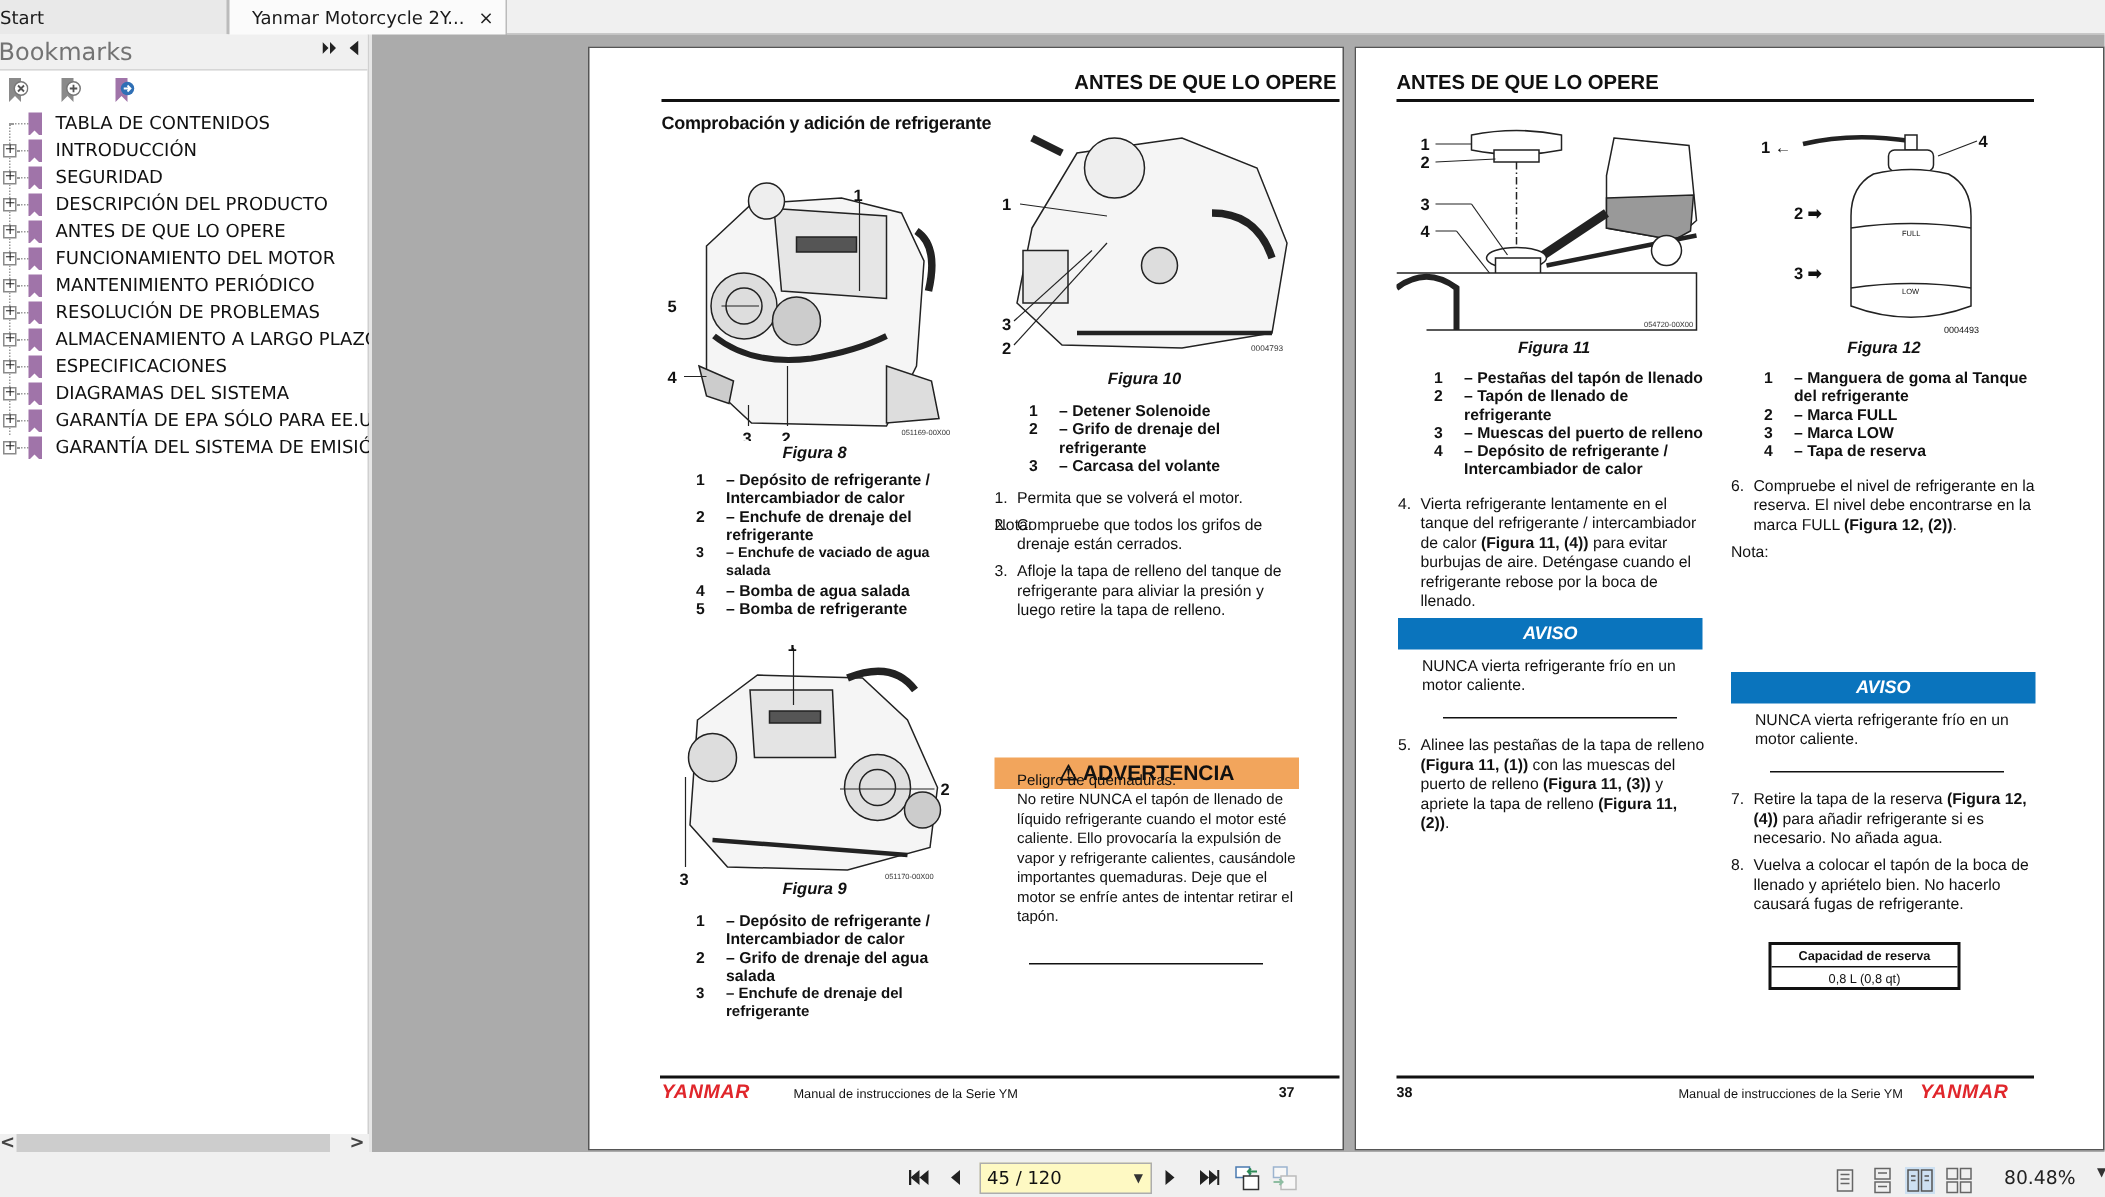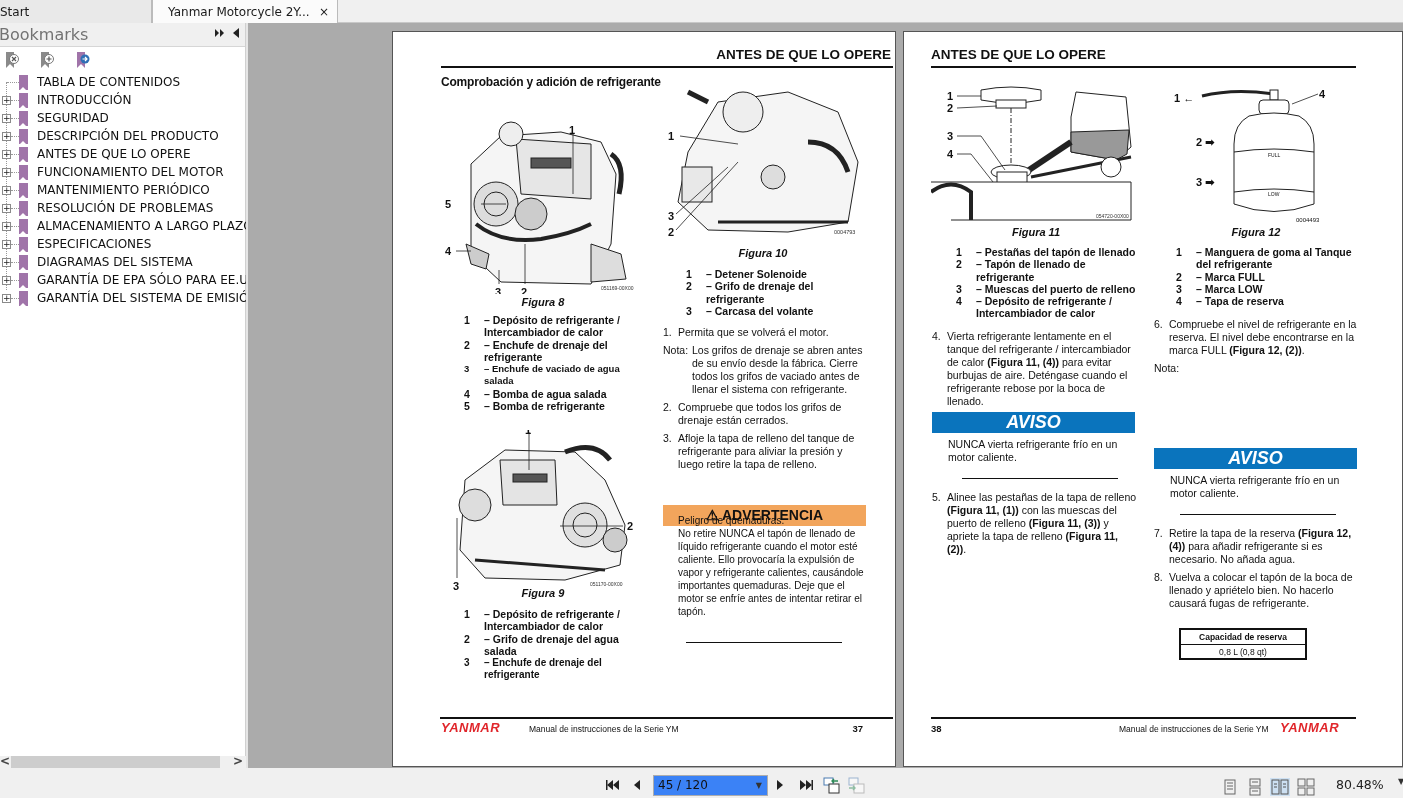--- a/index.html
+++ b/index.html
@@ -43,34 +43,34 @@
   .legend { position: absolute; font-size: 10.5px; font-weight: bold; line-height: 12.3px; }
   .legend .li { position: relative; padding-left: 20px; }
   .legend .li .n { position: absolute; left: 0; }
   .body { position: absolute; font-size: 10.5px; line-height: 13px; }
   .body .step { position: relative; padding-left: 15px; margin-bottom: 5px; }
   .body .step .n { position: absolute; left: 0; }
   .body .note { position: relative; padding-left: 29px; margin-bottom: 5px; }
   .body .note .n { position: absolute; left: 0; }
   .bold { font-weight: bold; }
   .warnbar { position: absolute; background: #f4a460; color: #111; font-weight: bold; font-size: 14px; text-align: center; height: 21px; line-height: 21px; background: #f2a55c; margin-top: 16px; }
-  .noticebar { position: absolute; background: #0a74bd; color: #fff; font-weight: bold; font-style: italic; font-size: 18px; text-align: center; height: 21px; line-height: 21px; }
+  .noticebar { position: absolute; background: #0a74bd; color: #fff; font-weight: bold; font-style: italic; font-size: 12px; text-align: center; height: 21px; line-height: 21px; }
   .warntext { position: absolute; font-size: 10px; font-weight: normal; line-height: 13px; }
   .shortrule { position: absolute; height: 1px; background: #111; }
   .footer-rule { position: absolute; height: 1.5px; background: #111; }
   .yanmar { position: absolute; color: #e0262b; font-weight: bold; font-style: italic; font-size: 13px; letter-spacing: 0.5px; }
   .footer-txt { position: absolute; font-size: 8.5px; }
   .pnum { position: absolute; font-weight: bold; font-size: 9.5px; }
   .captable { position: absolute; border: 2px solid #111; font-size: 8.5px; font-weight: bold; text-align: center; }
   .captable div { height: 14px; line-height: 14px; }
   .captable div + div { border-top: 1px solid #111; font-weight: normal; }
   
   .botbar { position: absolute; left: 0; top: 768px; width: 1403px; height: 30px; background: #f0f0f0; }
   .navbtn { position: absolute; top: 8px; font-size: 13px; color: #222; line-height: 14px; }
-  .pagebox { position: absolute; left: 653px; top: 775px; width: 115px; height: 21px; background: #3b82f6; border: 1px solid #adadad; font-size: 12px; line-height: 19px; padding-left: 4px; color: #111; }
+  .pagebox { position: absolute; left: 653px; top: 775px; width: 115px; height: 21px; background: #fef9c3; border: 1px solid #adadad; font-size: 12px; line-height: 19px; padding-left: 4px; color: #111; }
   .pagebox .dd { position: absolute; right: 5px; top: 0; font-size: 8px; color: #333; }
   .viewbtn { position: absolute; top: 778px; width: 20px; height: 18px; }
   .viewbtn.active { background: #cde0f2; }
   .zoomval { position: absolute; left: 1336px; top: 777px; font-size: 12.5px; color: #222; }
   .zoomdd { position: absolute; left: 1398px; top: 777px; font-size: 8px; color: #333; }
 </style>
 </head>
 <body>
 
 <div class="tabbar">
@@ -313,21 +313,21 @@
     </div>
     <div class="figcap" style="left:330px; top:215px; width:80px;">Figura 10</div>
     <div class="legend" style="left:293px; top:236px; width:160px;">
       <div class="li"><span class="n">1</span><span>– Detener Solenoide</span></div>
       <div class="li"><span class="n">2</span><span>– Grifo de drenaje del refrigerante</span></div>
       <div class="li"><span class="n">3</span><span>– Carcasa del volante</span></div>
     </div>
 
     <div class="body" style="left:270px; top:294px; width:205px;">
       <div class="step"><span class="n">1.</span><span>Permita que se volverá el motor.</span></div>
-      <div class="note"><span class="n">Nota:</span><span>Los grifos de drenaje se abren antes de su envío desde la fábrica. Cierre todos los grifos de vaciado antes de llenar el sistema con refrigerante.</span></div>
+      <div class="note"><span class="n">Nota:</span></div>
       <div class="step"><span class="n">2.</span><span>Compruebe que todos los grifos de drenaje están cerrados.</span></div>
       <div class="step"><span class="n">3.</span><span>Afloje la tapa de relleno del tanque de refrigerante para aliviar la presión y luego retire la tapa de relleno.</span></div>
     </div>
 
     <div class="warnbar" style="left:270px; top:457px; width:203px;">
       <span>⚠</span>
       <span>ADVERTENCIA</span>
     </div>
     <div class="warntext" style="left:285px; top:482px; width:190px;">
       <div>Peligro de quemaduras.</div>

